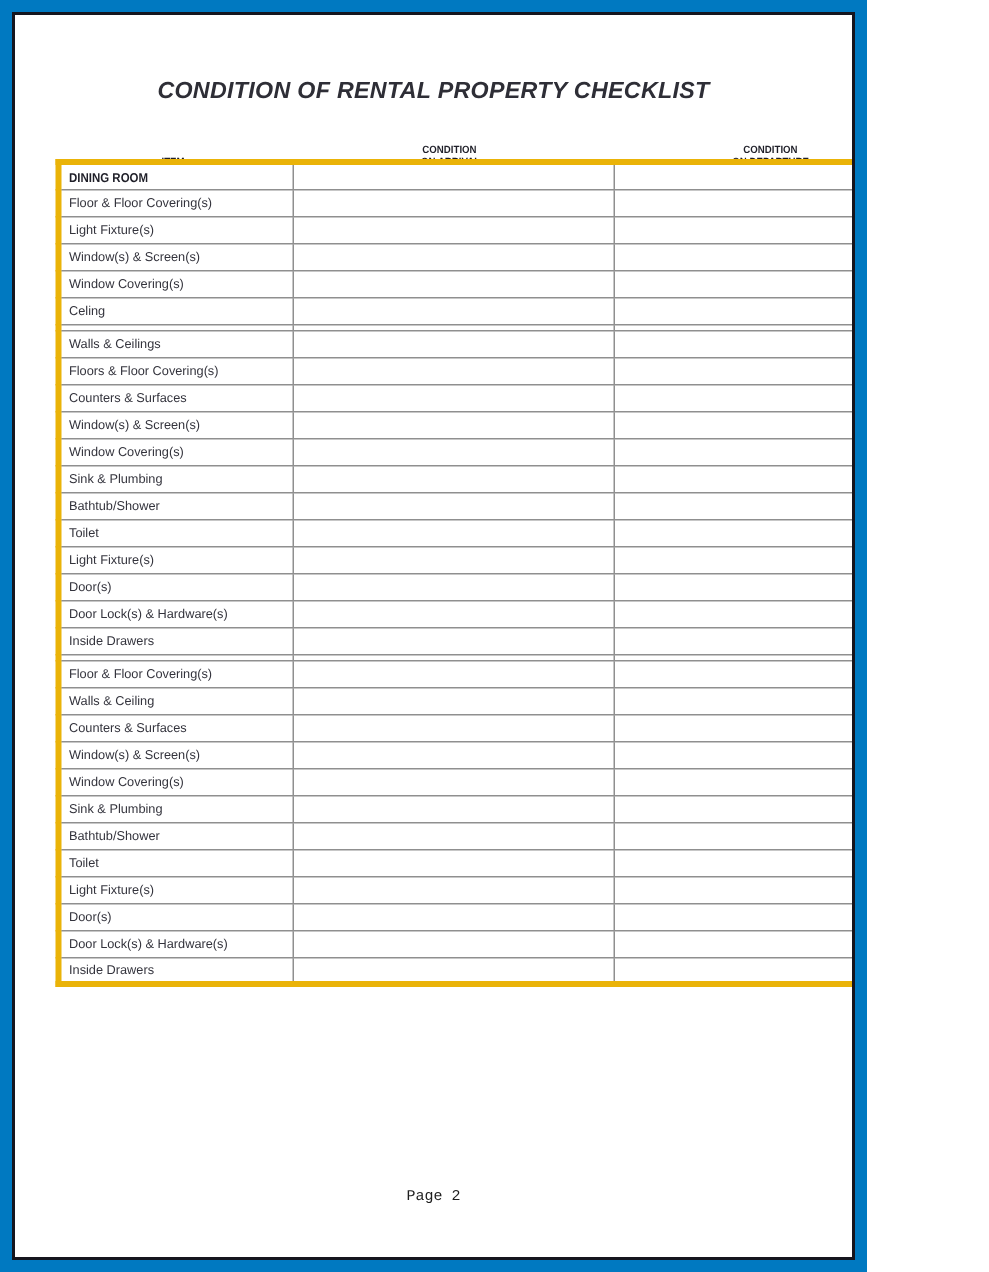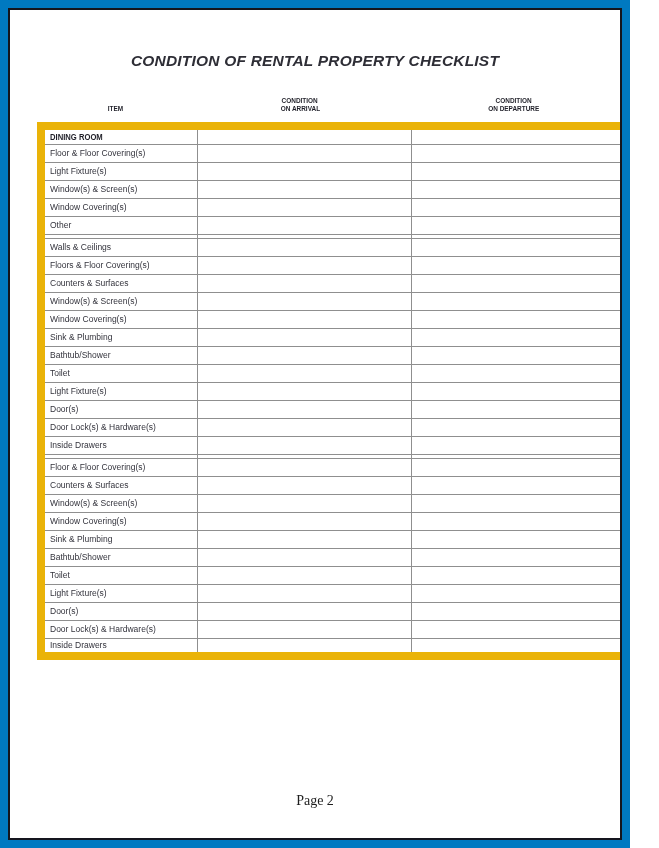--- a/index.html
+++ b/index.html
@@ -1,21 +1,21 @@
 <!DOCTYPE html>
 <html><head>
 <meta charset="utf-8">
 <style>
   * { margin: 0; padding: 0; box-sizing: border-box; }
   html, body { background: #ffffff; }
   body { font-family: "Liberation Sans", sans-serif; }
 
   .page {
     position: relative;
-    width: 630px;
+    width: 578px;
     height: 848px;
     border: 8px solid #0079C1;
     background: #fef9c3;
   }
   .page-inner {
     position: relative;
     width: 100%;
     height: 100%;
     border: 2px solid #15151E;
     background: #ffffff;
@@ -53,25 +53,25 @@
     padding-bottom: 2px;
   }
   .col-header .cond { display: inline-block; transform: scaleX(0.92); transform-origin: 50% 50%; }
   .col-header.c0 { width: 156px; }
   .col-header.c1 { width: 214px; }
   .col-header.c2 { width: 214px; }
 
   table.checklist {
     position: absolute;
     left: 27px;
-    top: 112px;
+    top: 96px;
     width: 584px;
     border-collapse: collapse;
     table-layout: fixed;
-    border: 8px solid #eab308;
+    border: 4px solid #eab308;
   }
   table.checklist td {
     border: 1px solid #8F8F8F;
     height: 18px;
     padding: 0 0 0 5px;
     vertical-align: middle;
     font-size: 8.5px;
     color: #33333C;
     overflow: hidden;
     white-space: nowrap;
@@ -79,22 +79,22 @@
   table.checklist tr.spacer td { height: 4px; padding: 0; }
   table.checklist td.sec { font-weight: bold; color: #1F1F28; }
   .cond-sec { display: inline-block; transform: scaleX(0.9); transform-origin: 0 50%; }
 
   .page-footer {
     position: absolute;
     left: 0;
     top: 783px;
     width: 100%;
     text-align: center;
-    font-family: Liberation Serif, serif;
-    font-size: 14px;
+    font-family: Liberation Mono, monospace;
+    font-size: 10px;
     color: #1E1E1E;
   }
 </style>
 </head>
 <body>
 
 <div class="page">
   <div class="page-inner">
 
     <div class="doc-title">CONDITION OF RENTAL PROPERTY CHECKLIST</div>
@@ -139,21 +139,21 @@
             <td>Window(s) &amp; Screen(s)</td>
             <td></td>
             <td></td>
           </tr>
           <tr>
             <td>Window Covering(s)</td>
             <td></td>
             <td></td>
           </tr>
           <tr>
-            <td>Other</td>
+            <td>Celing</td>
             <td></td>
             <td></td>
           </tr>
           <tr class="spacer">
             <td></td>
             <td></td>
             <td></td>
           </tr>
           <tr>
             <td>Walls &amp; Ceilings</td>
@@ -215,20 +215,25 @@
             <td></td>
             <td></td>
           </tr>
           <tr class="spacer">
             <td></td>
             <td></td>
             <td></td>
           </tr>
           <tr>
             <td>Floor &amp; Floor Covering(s)</td>
+            <td></td>
+            <td></td>
+          </tr>
+          <tr>
+            <td>Walls &amp; Ceiling</td>
             <td></td>
             <td></td>
           </tr>
           <tr>
             <td>Counters &amp; Surfaces</td>
             <td></td>
             <td></td>
           </tr>
           <tr>
             <td>Window(s) &amp; Screen(s)</td>

